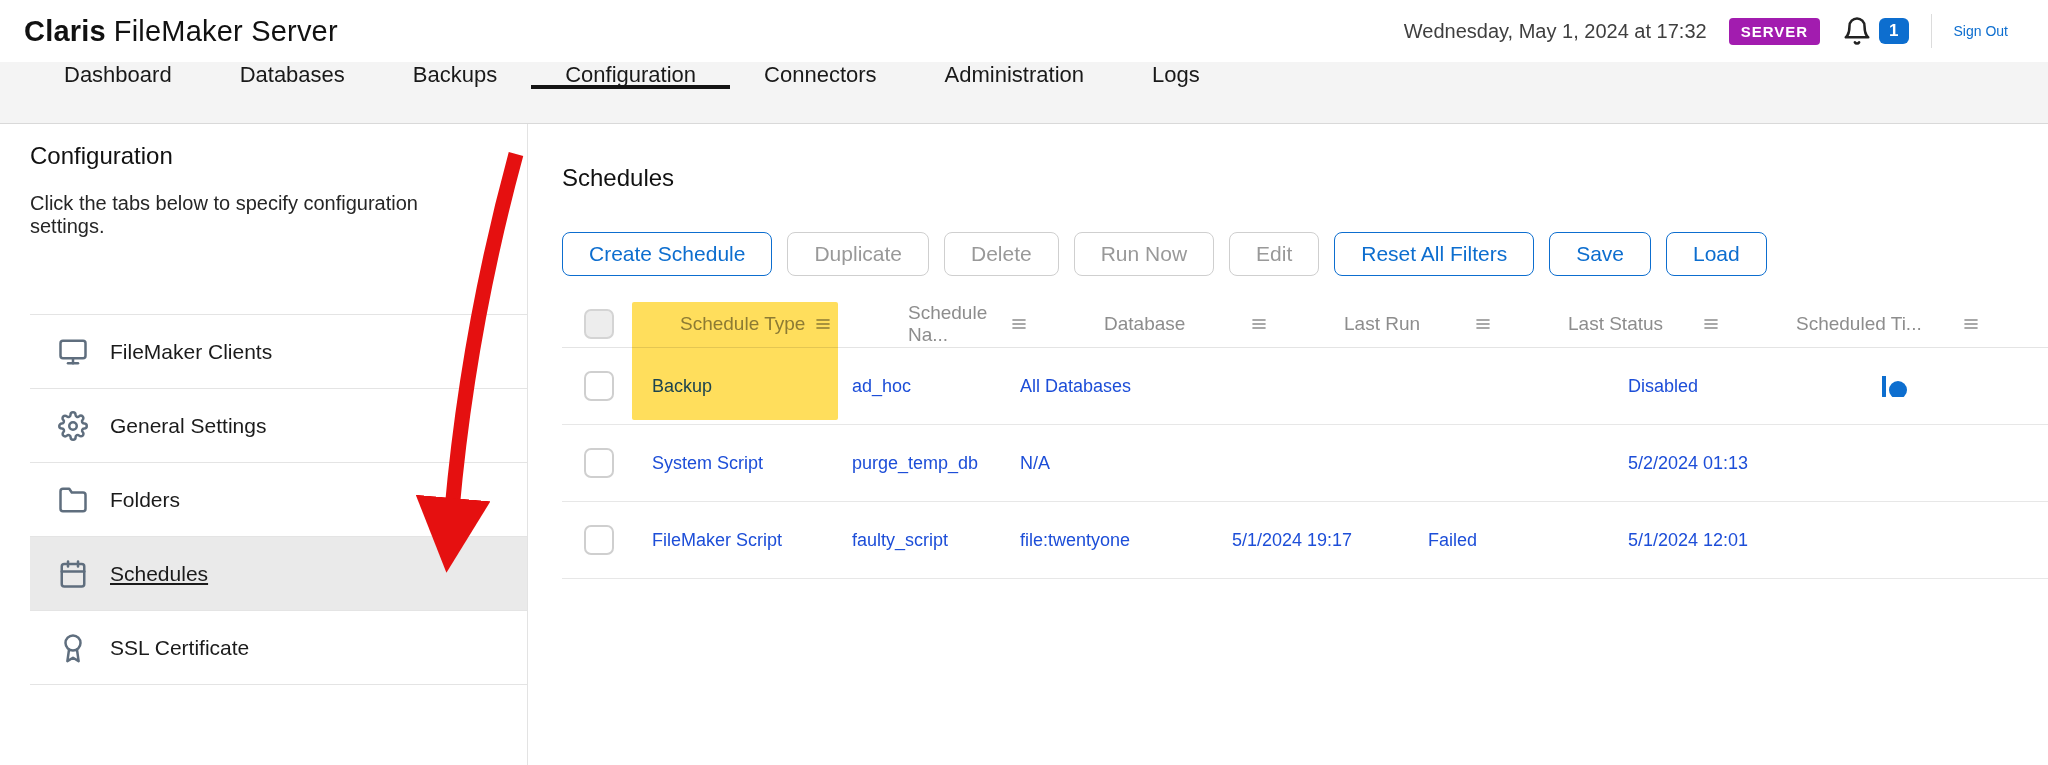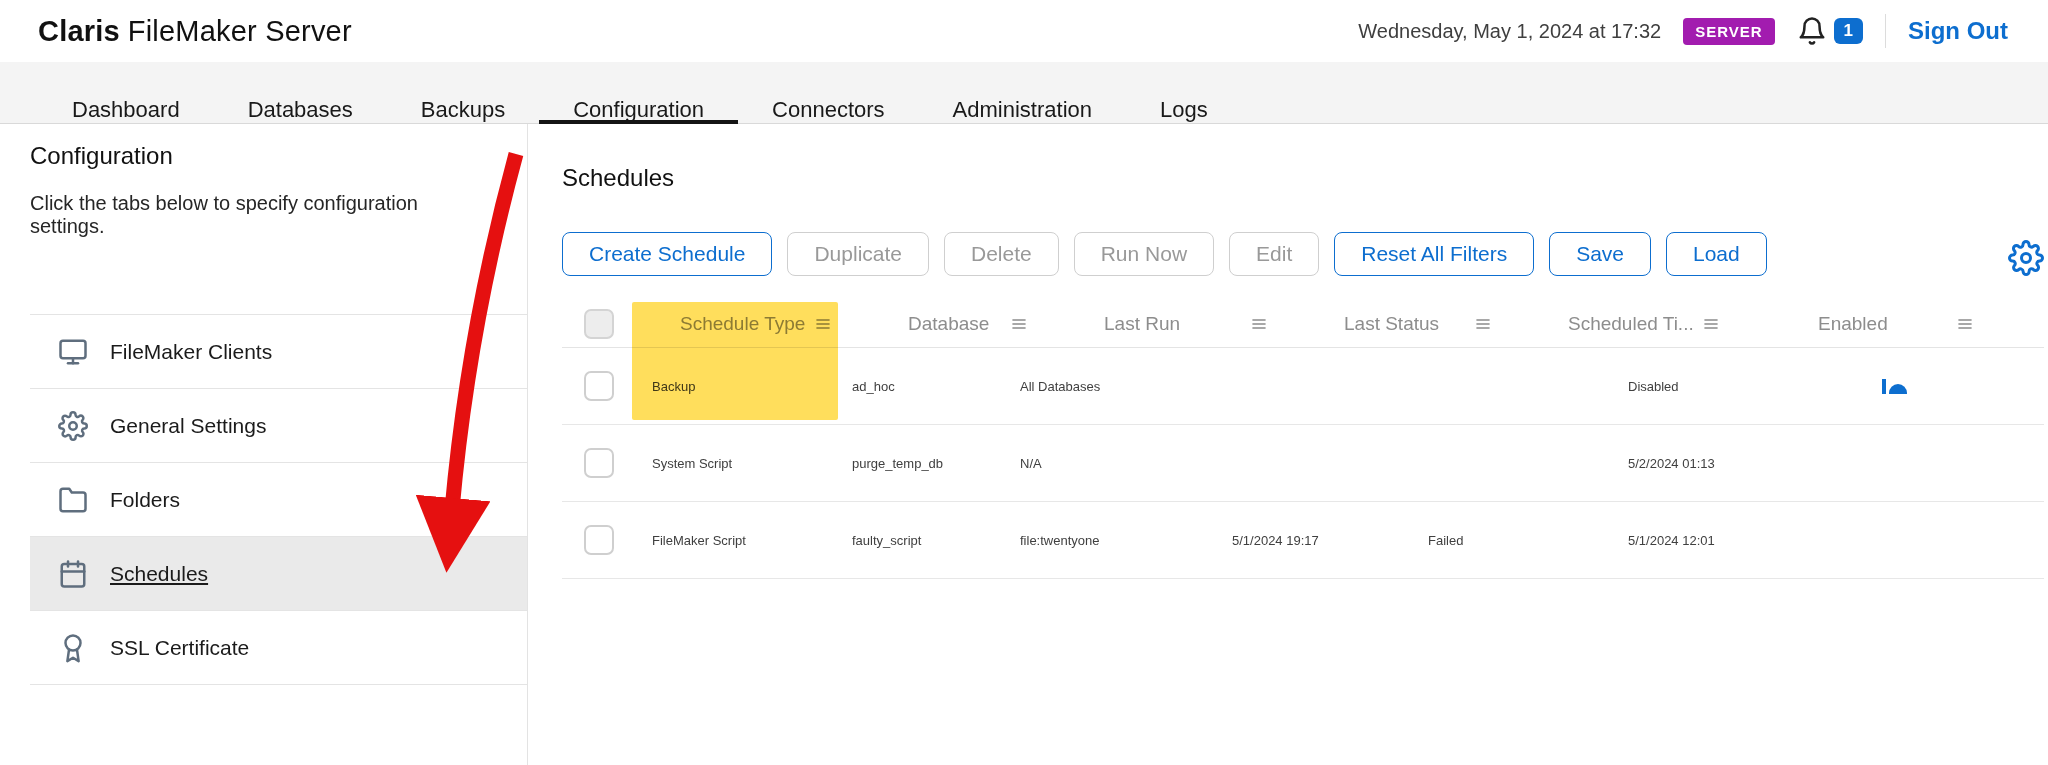--- a/index.html
+++ b/index.html
@@ -1,37 +1,37 @@
 <!DOCTYPE html>
 <html><head>
 <meta charset="utf-8">
 <style>
   * { margin:0; padding:0; box-sizing:border-box; }
   html,body { width:2048px; height:765px; overflow:hidden; background:#fff;
               font-family:"Liberation Sans", sans-serif; color:#1a1a1a; }
   .page { position:relative; width:2048px; height:765px; background:#fff; }
 
   
-  .app-header { height:62px; display:flex; align-items:center; padding:0 40px 0 38px; background:#fff; }
+  .app-header { height:62px; display:flex; align-items:center; padding:0 40px 0 24px; background:#fff; }
   .brand { font-size:29px; letter-spacing:.2px; color:#111; white-space:nowrap; }
   .brand b { font-weight:700; margin-right:8px; }
   .header-right { margin-left:auto; display:flex; align-items:center; gap:22px; }
   .datetime { font-size:20px; color:#3f3f3f; }
   .server-badge { background:#a21caf; color:#fff; font-size:15px; font-weight:700;
                   letter-spacing:1px; padding:5px 12px; border-radius:4px; }
   .bell-wrap { display:flex; align-items:center; gap:7px; cursor:pointer; }
   .bell-wrap svg { width:30px; height:30px; color:#222; }
   .count-badge { background:#0d6ecf; color:#fff; font-size:17px; font-weight:700;
                  padding:3px 10px; border-radius:6px; }
   .v-divider { width:1px; height:34px; background:#dcdcdc; }
-  .sign-out { color:#0d6ecf; font-size:24px; cursor:pointer; text-decoration:none; white-space:nowrap;font-weight:bold; }
+  .sign-out { color:#0d6ecf; font-size:14px; cursor:pointer; text-decoration:none; white-space:nowrap; }
 
   
   .nav { height:62px; background:#f4f4f4; border-bottom:1px solid #d9d9d9;
-         display:flex; align-items:flex-end; padding-left:38px; }
+         display:flex; align-items:flex-start; padding-left:30px; }
   .tab { display:flex; align-items:center; padding:0 34px; font-size:22px; color:#191919;
          position:relative; cursor:pointer; white-space:nowrap; }
   .tab.active::after { content:""; position:absolute; left:0; right:0; bottom:-1px; height:4px; background:#141414; }
 
   
   .content { display:flex; height:641px; position:relative; }
 
   
   .sidebar { width:528px; flex:none; border-right:1px solid #e3e3e3; padding:18px 0 0 30px; }
   .side-title { font-size:24px; color:#111; }
@@ -59,21 +59,21 @@
   
   .table { margin-top:24px; }
   .thead, .trow { display:grid; grid-template-columns:78px 200px 168px 212px 196px 200px 232px 1fr;
                   align-items:center; }
   .thead { height:48px; border-bottom:1px solid #e4e4e4;gap:28px; }
   .th { display:flex; align-items:center; justify-content:space-between;
         padding-left:12px; padding-right:34px; color:#8d8d8d; font-size:19px; }
   .th.enabled-th { padding-left:34px; padding-right:40px; }
   .menu-icon { width:22px; height:16px; color:#8c8c8c; flex:none; cursor:pointer; }
   .trow { height:77px; border-bottom:1px solid #e7e7e7; }
-  .tcell { font-size:13px; color:#404040; padding-left:12px; padding-right:10px;
+  .tcell { font-size:18px; color:#1d4ed8; padding-left:12px; padding-right:10px;
            overflow:hidden; text-overflow:ellipsis; white-space:nowrap; }
   .col-check { display:flex; justify-content:flex-start; padding-left:22px; }
   .cb { width:30px; height:30px; border:2px solid #cfcfcf; border-radius:7px; background:#fff; cursor:pointer; }
   .cb.head { background:#ededed; border-color:#d4d4d4; }
   .toggle-cell { padding-left:34px; }
   .toggle { width:58px; height:32px; border-radius:16px; position:relative; cursor:pointer; }
   .toggle.on { background:#0d6ecf; }
   .toggle.off { background:#fff; border:2px solid #0d6ecf; }
   .toggle.off .knob { position:absolute; left:5px; top:5px; width:18px; height:18px;
                       border-radius:50%; background:#0d6ecf; }
@@ -216,20 +216,26 @@
           <div class="col-check">
               <span class="cb head"></span>
             </div>
           <div class="th">
             <span>Schedule Type</span>
             <svg class="menu-icon" viewBox="0 0 24 24">
                 <use href="#i-menu"></use>
               </svg>
           </div>
           <div class="th">
+            <span>Schedule Na...</span>
+            <svg class="menu-icon" viewBox="0 0 24 24">
+                <use href="#i-menu"></use>
+              </svg>
+          </div>
+          <div class="th">
             <span>Database</span>
             <svg class="menu-icon" viewBox="0 0 24 24">
                 <use href="#i-menu"></use>
               </svg>
           </div>
           <div class="th">
             <span>Last Run</span>
             <svg class="menu-icon" viewBox="0 0 24 24">
                 <use href="#i-menu"></use>
               </svg>

